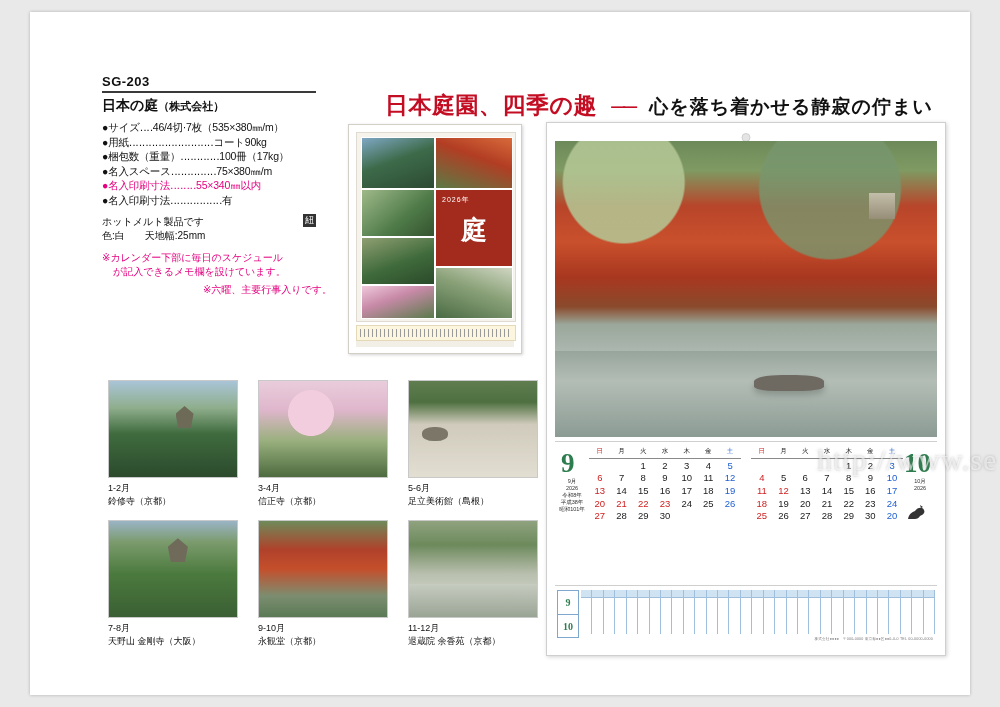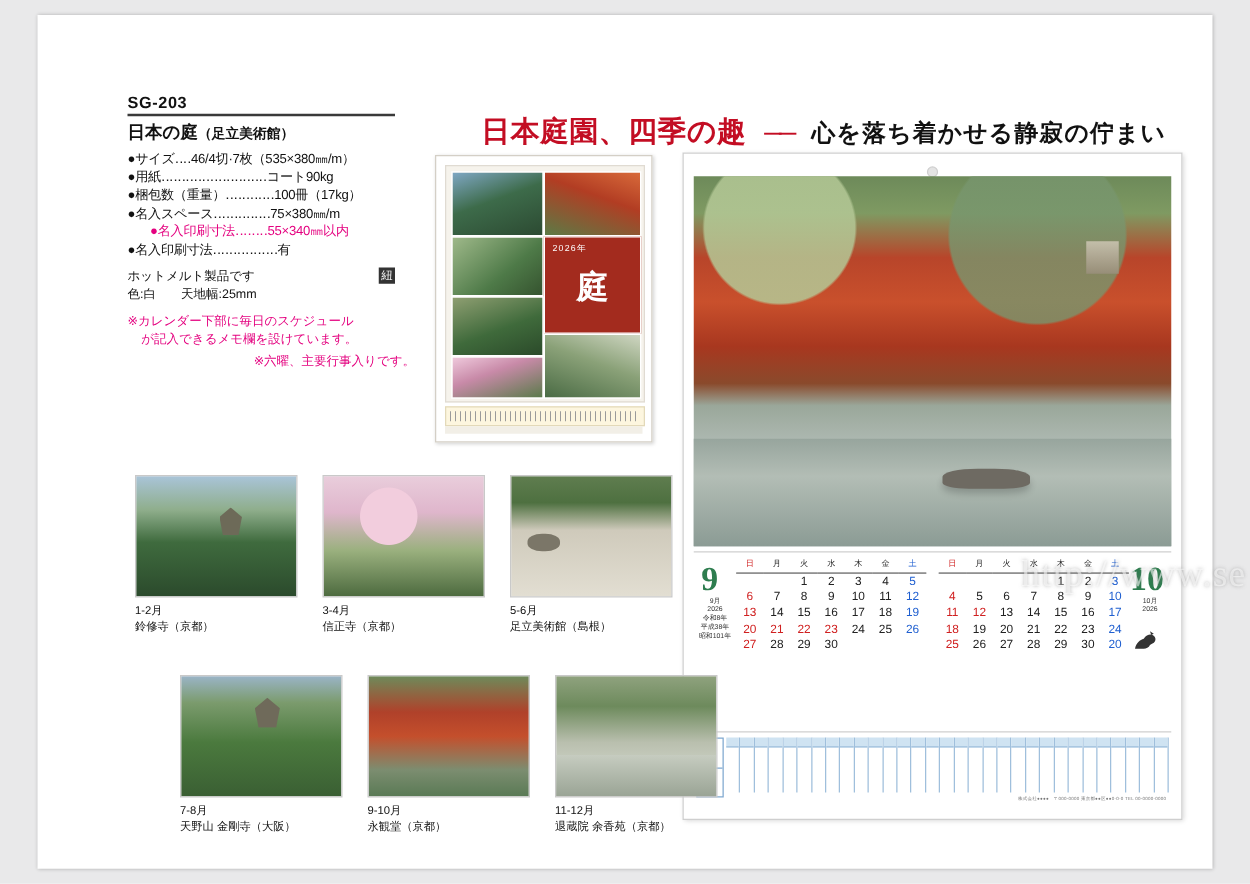--- a/index.html
+++ b/index.html
@@ -21,21 +21,21 @@
     padding-bottom:2px;
   }
   .spec-rule{border-bottom:2px solid #3a3a3a;width:214px;margin-bottom:4px;}
   .spec-title{font-size:14px;font-weight:bold;color:#111;}
   .spec-title .sub{font-size:11px;font-weight:bold;}
   .spec-list{margin-top:5px;}
   .spec-row{
     font-size:10.5px;color:#111;line-height:14.5px;white-space:nowrap;
     letter-spacing:-0.2px;
   }
-  .spec-row.pink{color:#e4007f;margin-left:18px;}
+  .spec-row.pink{color:#e4007f;}
   .dots{letter-spacing:-0.5px;}
   .spec-note{margin-top:8px;font-size:10px;line-height:14px;color:#111;position:relative;}
   .spec-note .hot{font-size:10px;}
   .spec-note .col{font-size:10px;}
   .badge{
     position:absolute;right:16px;top:-1px;
     width:13px;height:13px;background:#333;color:#fff;
     font-size:9px;line-height:13px;text-align:center;
   }
   .spec-warn{margin-top:8px;font-size:10px;line-height:14px;color:#e4007f;}
@@ -202,21 +202,21 @@
     font-size:4px;color:#2a4a6a;text-align:center;line-height:7px;
   }
   .memo .foot{
     position:absolute;right:4px;bottom:1px;font-size:3.6px;color:#777;letter-spacing:0.2px;
   }
 
   
   .thumbs{position:absolute;left:78px;top:368px;width:420px;}
   .trow{position:absolute;left:0;width:420px;height:138px;}
   .trow.r1{top:0;}
-  .trow.r2{top:160px;margin-left:36px;}
+  .trow.r2{top:140px;}
   .tcell{position:absolute;width:152px;}
   .tcell.c1{left:0;}
   .tcell.c2{left:150px;}
   .tcell.c3{left:300px;}
   .timg{width:128px;height:96px;border:1px solid #c9c9c9;position:relative;overflow:hidden;}
   .tcap{margin-top:4px;font-size:9px;line-height:13px;color:#111;}
   .tcap .m{display:block;}
   .tcap .n{display:block;}
   
   .t1{background:linear-gradient(to bottom,#a9c4d8 0%,#8fae8c 28%,#3f6b3e 55%,#2b4a2c 100%);}
@@ -233,21 +233,21 @@
 </style>
 </head>
 <body>
 
 <div class="page">
 
   <div class="spec">
     <div class="spec-code">SG-203</div>
     <div class="spec-rule"></div>
     <div class="spec-title">
-      <span>日本の庭</span><span class="sub">（足立美術館）</span>
+      <span>日本の庭</span><span class="sub">（株式会社）</span>
     </div>
     <div class="spec-list">
       <div class="spec-row">
         <span>●サイズ</span><span class="dots">‥‥</span><span>46/4切·7枚（535×380㎜/m）</span>
       </div>
       <div class="spec-row">
         <span>●用紙</span><span class="dots">‥‥‥‥‥‥‥‥‥‥‥‥‥</span><span>コート90kg</span>
       </div>
       <div class="spec-row">
         <span>●梱包数（重量）</span><span class="dots">‥‥‥‥‥‥</span><span>100冊（17kg）</span>

